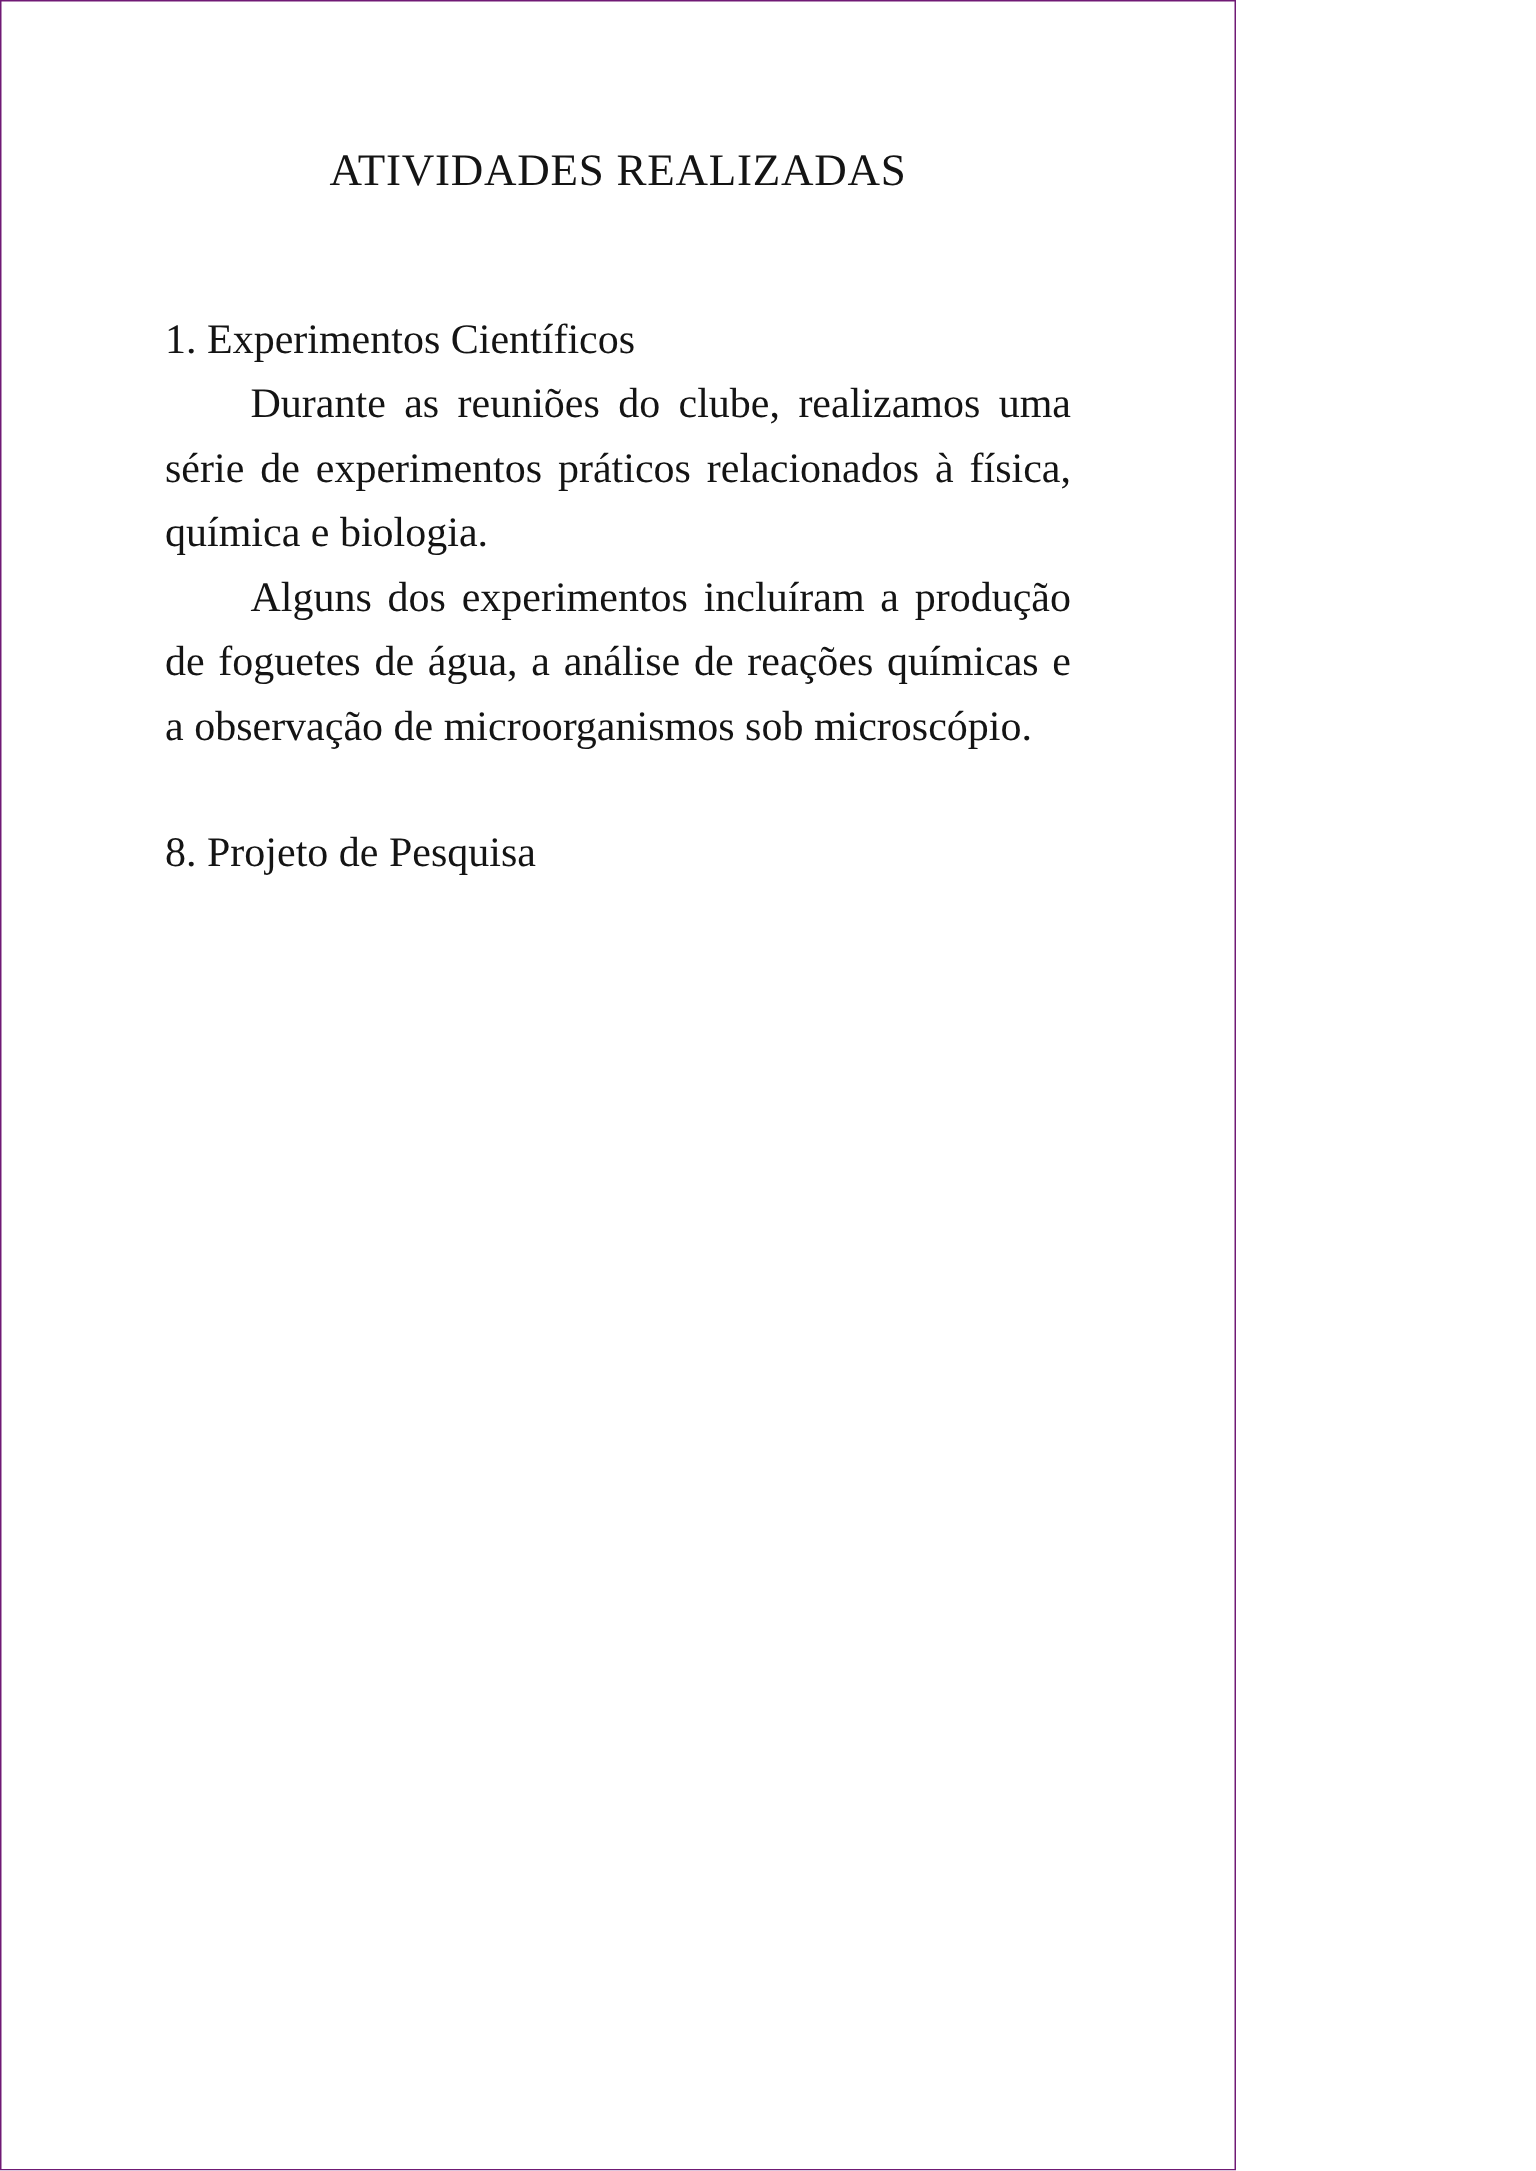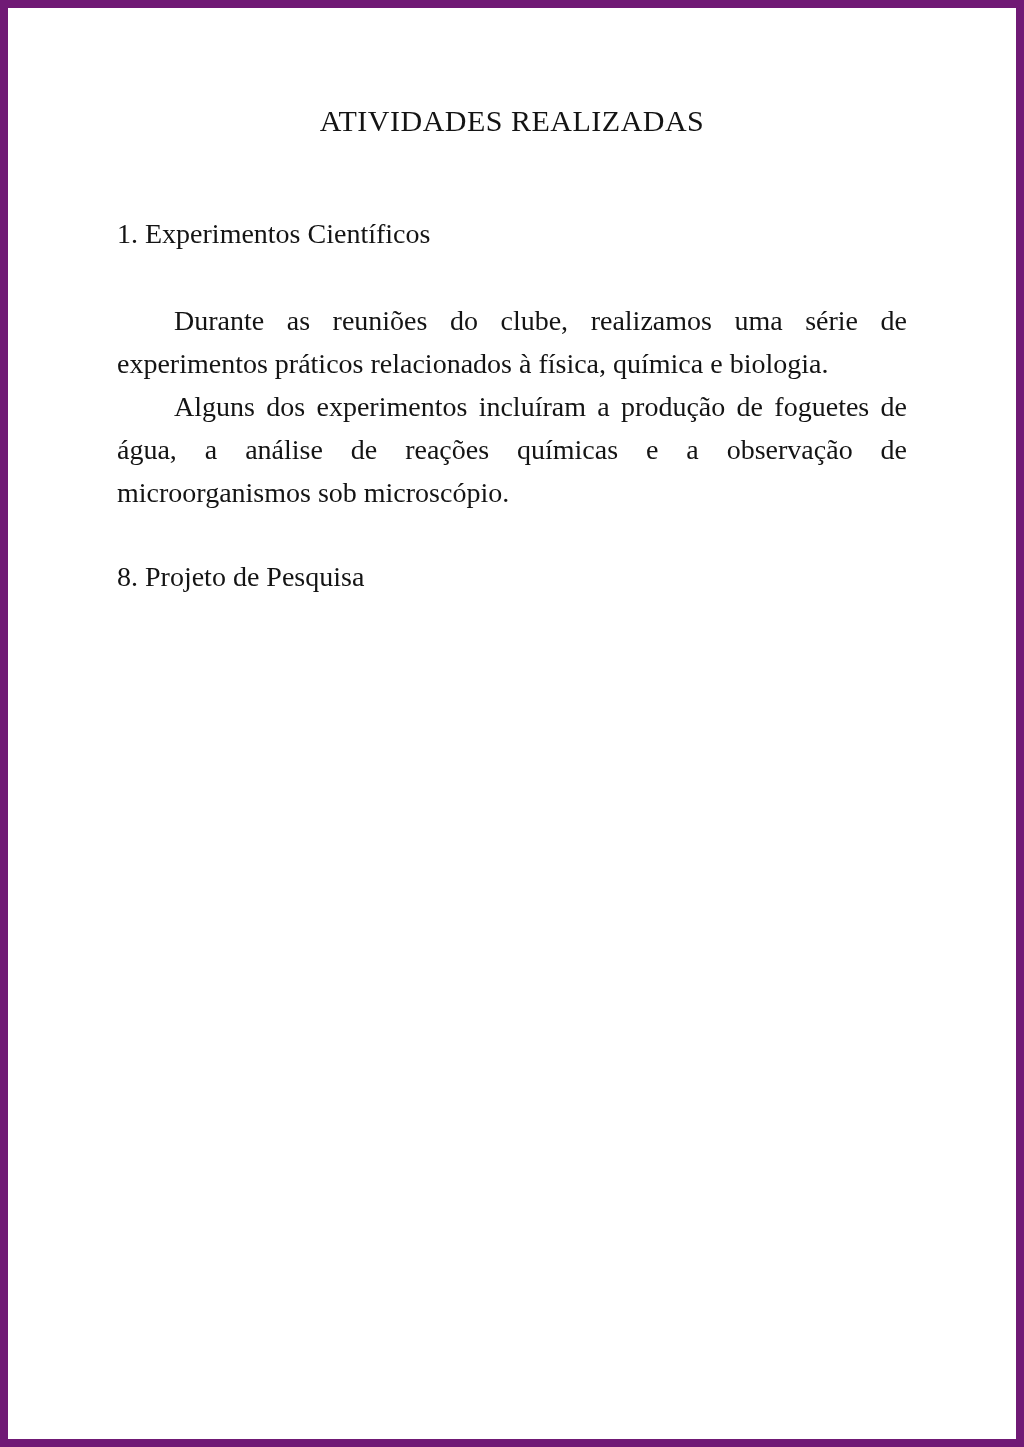--- a/index.html
+++ b/index.html
@@ -2,25 +2,25 @@
 <html><head>
 <meta charset="utf-8">
 <style>
   html, body {
     margin: 0;
     padding: 0;
     background: #ffffff;
   }
   .page {
     position: relative;
-    width: 1024px;
+    width: 824px;
     height: 1447px;
     box-sizing: border-box;
     background: #ffffff;
-    border: 8px solid #701a75;
+    border: 1px solid #701a75;
     font-family: "Liberation Serif", "DejaVu Serif", serif;
     color: #141414;
     overflow: hidden;
   }
   .content {
     padding: 0 109px;
   }
   .doc-title {
     margin: 91px 0 0 0;
     text-align: center;
@@ -42,21 +42,20 @@
     margin-top: 41px;
   }
   .para {
     font-size: 28px;
     line-height: 43px;
     text-align: justify;
     text-indent: 57px;
     margin: 0;
   }
   .para-first {
-    margin-top: 44px;
   }
   .para-follow {
     margin-top: 0;
   }
   .para-after-heading {
     margin-top: 42px;
   }
 </style>
 </head>
 <body>

